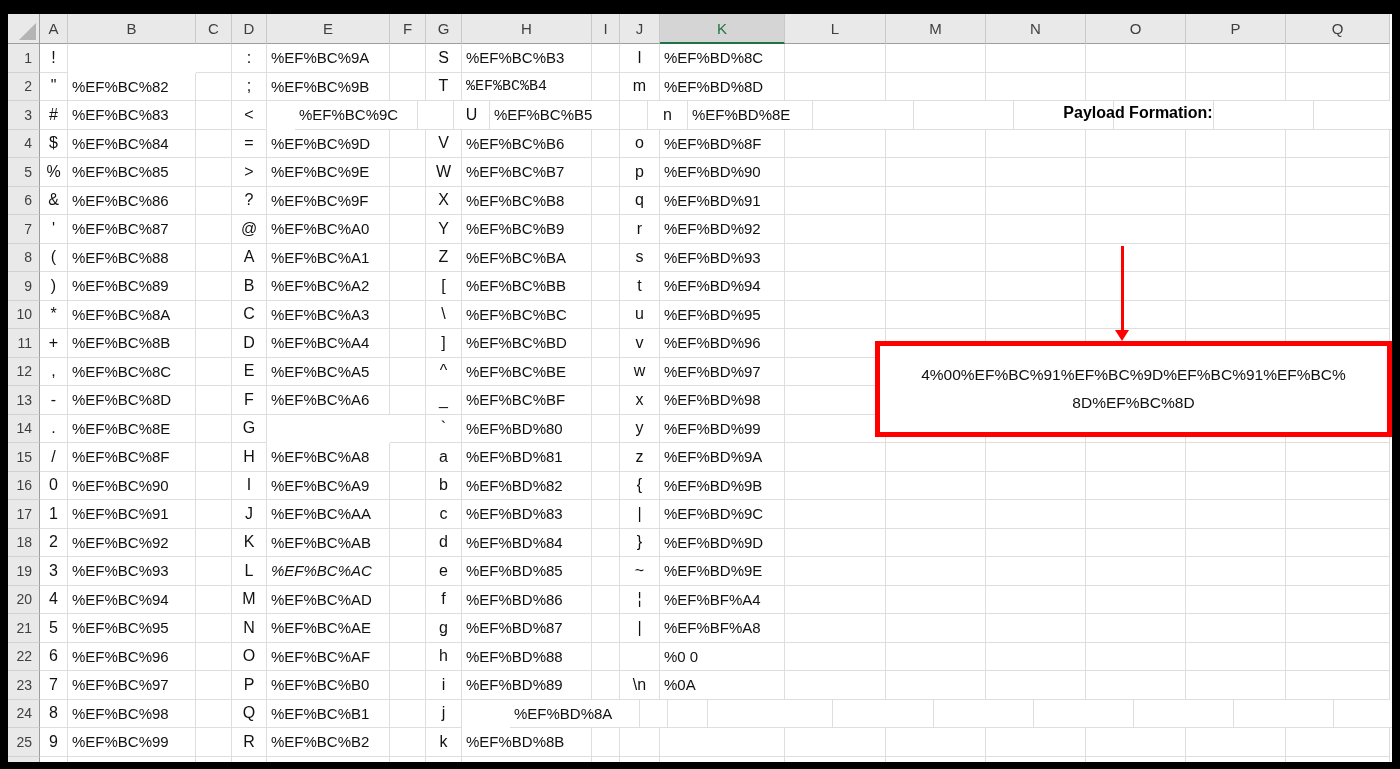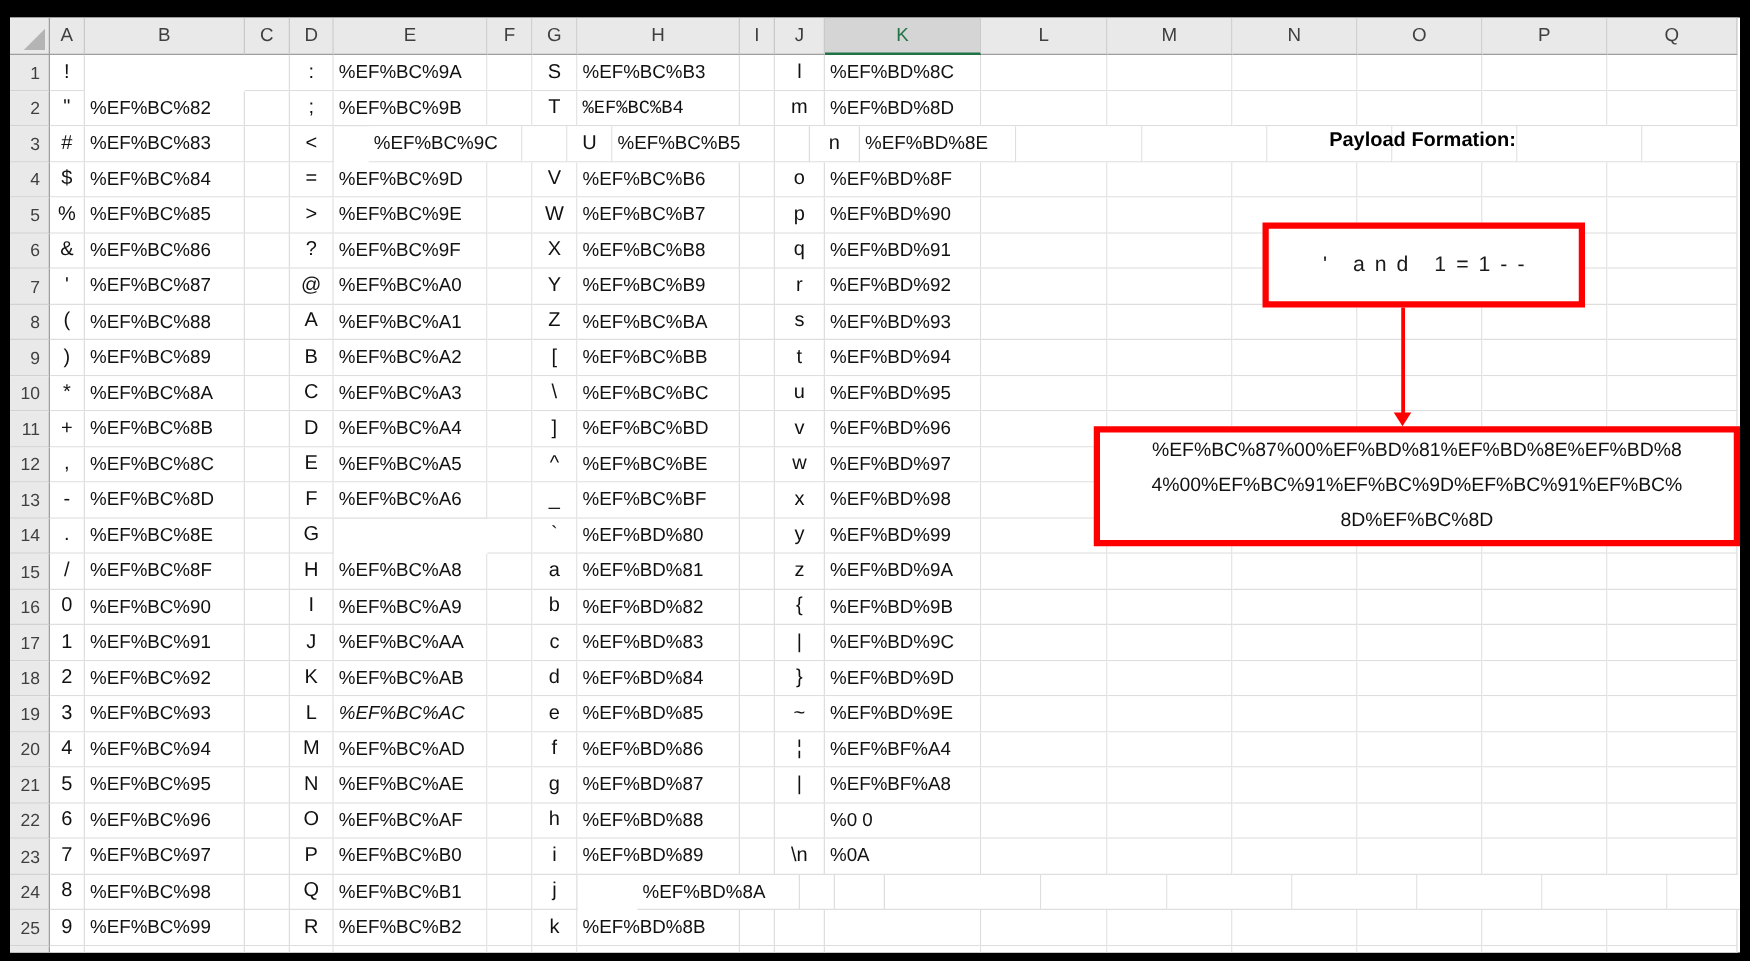--- a/index.html
+++ b/index.html
@@ -627,25 +627,21 @@
           <div class="cell" style="width: 100px; height: 6px;"></div>
           <div class="cell" style="width: 100px; height: 6px;"></div>
           <div class="cell" style="width: 100px; height: 6px;"></div>
           <div class="cell" style="width: 104px; height: 6px;"></div>
         </div>
       </div>
   </div>
 
   <div id="payload-title">Payload Formation:</div>
 
-  <div id="payload-box">
-    <span class="payload-text">' and 1=1--</span>
-  </div>
 
   <div id="arrow-line"></div>
   <div id="arrow-head"></div>
 
   <div id="encoded-box">
-    <div class="enc-line">%EF%BC%87%00%EF%BD%81%EF%BD%8E%EF%BD%8</div>
     <div class="enc-line">4%00%EF%BC%91%EF%BC%9D%EF%BC%91%EF%BC%</div>
     <div class="enc-line">8D%EF%BC%8D</div>
   </div>
 </div>
 
 </body></html>

